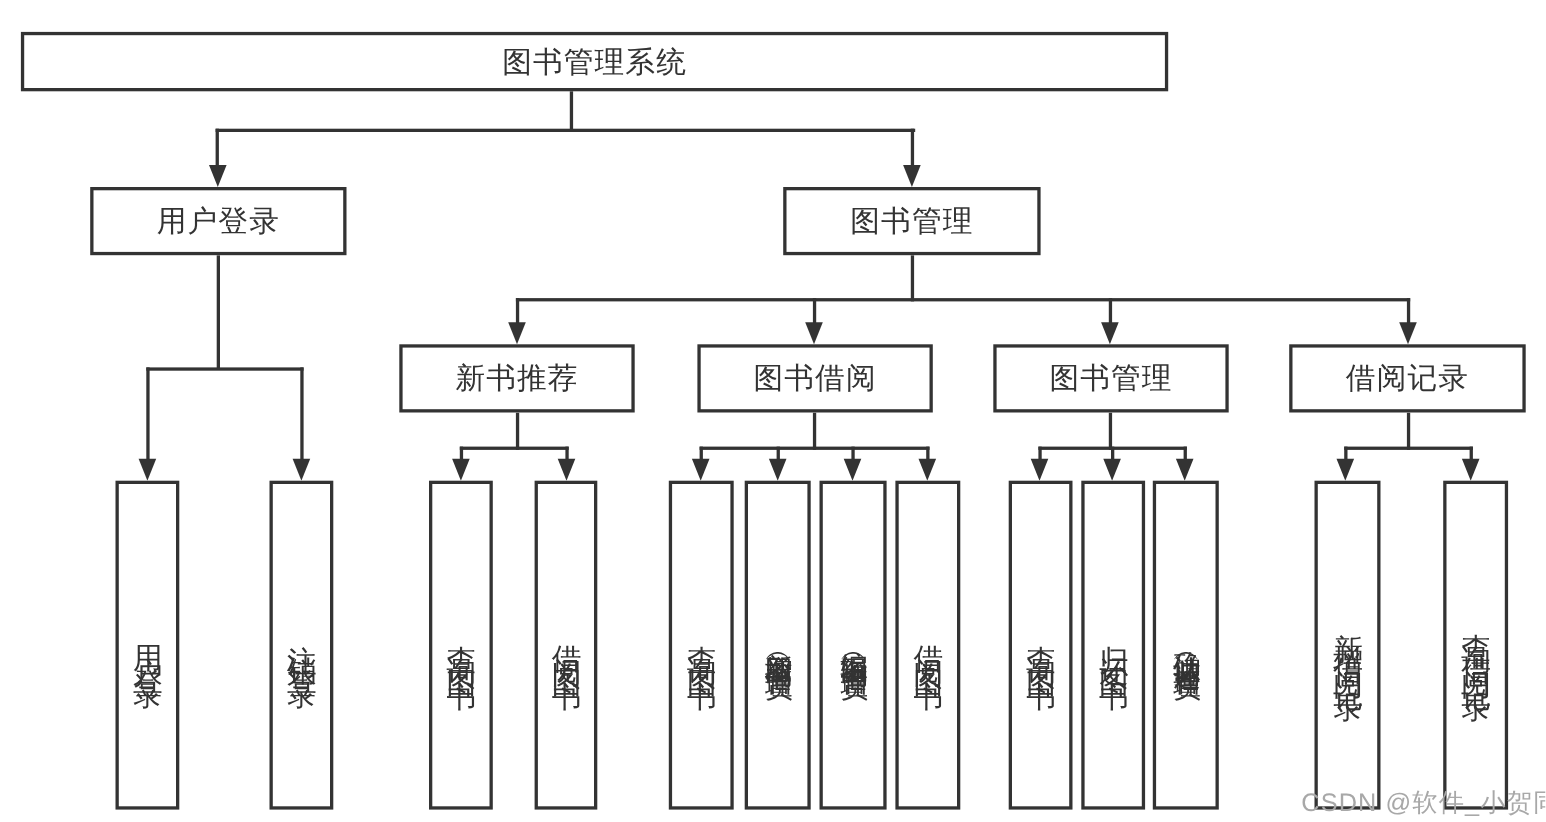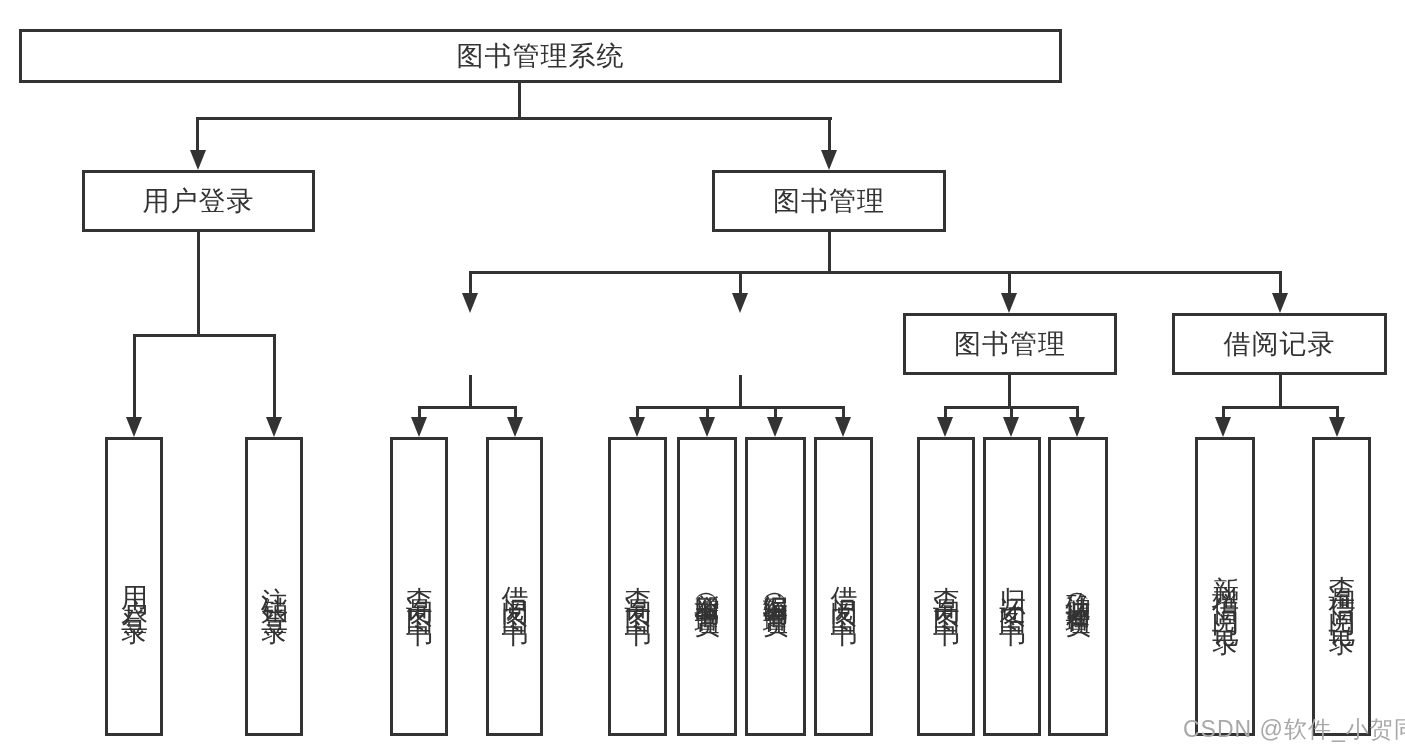--- a/index.html
+++ b/index.html
@@ -138,20 +138,26 @@
     <span>图书管理系统</span>
   </div>
 
   <div class="node hbox b-login">
     <span>用户登录</span>
   </div>
   <div class="node hbox b-mgmt">
     <span>图书管理</span>
   </div>
 
+  <div class="node hbox b-newbook">
+    <span>新书推荐</span>
+  </div>
+  <div class="node hbox b-borrow">
+    <span>图书借阅</span>
+  </div>
   <div class="node hbox b-current">
     <span>图书管理</span>
   </div>
   <div class="node hbox b-record">
     <span>借阅记录</span>
   </div>
 
   <div class="node leaf lf-0">
     <span class="vtext">用户登录</span>
   </div>

